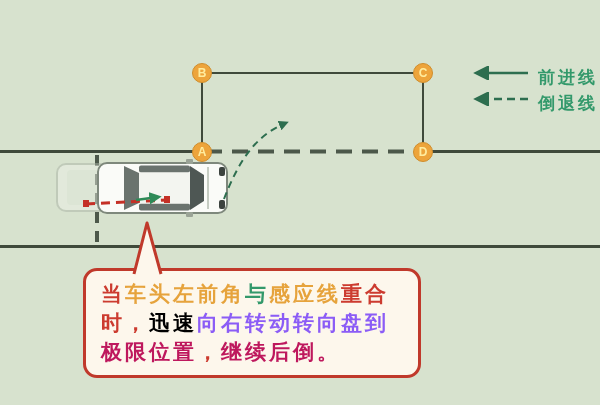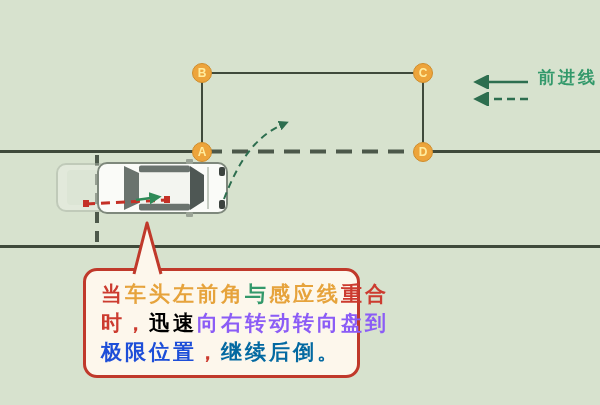--- a/index.html
+++ b/index.html
@@ -33,30 +33,30 @@
   .greenpt{stroke:#2d8a57;stroke-width:2.5;fill:none;}
   .greenfill{fill:#2d8a57;}
   
   .pt{
     position:absolute;z-index:3;width:20px;height:20px;border-radius:50%;
     background:var(--marker_fill,#eda43b);border:1.5px solid #cf8d2c;
     box-sizing:border-box;display:flex;align-items:center;justify-content:center;
     color:var(--marker_text,#ffec9e);font-size:12px;font-weight:bold;line-height:1;
   }
   
-  .legend-row{position:absolute;z-index:3;display:flex;align-items:flex-end;}
+  .legend-row{position:absolute;z-index:3;display:flex;align-items:flex-start;}
   .legend-label{
     color:var(--legend_text,#33996b);font-size:17px;font-weight:bold;
     letter-spacing:3px;white-space:nowrap;
   }
   .legend-arrow{position:relative;width:62px;height:14px;margin-right:8px;}
   .legend-arrow svg{position:absolute;left:0;top:0;}
   
   .bubble{
-    position:absolute;z-index:4;left:83px;top:268px;width:277px;height:110px;
+    position:absolute;z-index:4;left:83px;top:268px;width:338px;height:110px;
     box-sizing:border-box;border:3px solid var(--bubble_border,#c0392b);
     border-radius:14px;background:var(--bubble_fill,#fdf7ec);
     padding:8px 0 0 15px;
   }
   .bline{
     font-size:21px;font-weight:bold;line-height:29px;letter-spacing:3px;
     white-space:nowrap;
   }
   .tail{z-index:5;pointer-events:none;}
   .tailpath{fill:var(--bubble_fill,#fdf7ec);stroke:var(--bubble_border,#c0392b);
@@ -130,31 +130,32 @@
       </svg>
     </span>
     <span class="legend-label">前进线</span>
   </div>
   <div class="legend-row" style="left:468px;top:92px">
     <span class="legend-arrow">
       <svg width="62" height="14" viewBox="0 0 62 14">
         <path class="legdash" d="M60,7 H10" marker-end="url(#ahL)"></path>
       </svg>
     </span>
+    <span class="legend-label">倒退线</span>
   </div>
 
   <div class="bubble">
     <div class="bline">
       <span style="color: rgb(204, 59, 47);">当</span><span style="color: rgb(230, 163, 60);">车头左前角</span><span style="color: rgb(51, 153, 107);">与</span><span style="color: rgb(230, 163, 60);">感应线</span><span style="color: rgb(204, 59, 47);">重合</span>
     </div>
     <div class="bline">
       <span style="color: rgb(204, 59, 47);">时，</span><span style="color: #000000;">迅速</span><span style="color: #8b5cf6;">向右转动转向盘到</span>
     </div>
     <div class="bline">
-      <span style="color: #1d4ed8;">极限位置</span><span style="color: rgb(204, 59, 47);">，</span><span style="color: #0369a1;">继续后倒。</span>
+      <span style="color: #be185d;">极限位置</span><span style="color: rgb(204, 59, 47);">，</span><span style="color: #be185d;">继续后倒。</span>
     </div>
   </div>
 
   <svg class="tail" width="600" height="405" viewBox="0 0 600 405">
     <path class="tailpath" d="M134,274 L147,223 L161,274"></path>
   </svg>
 
 </div>
 
 </body></html>

